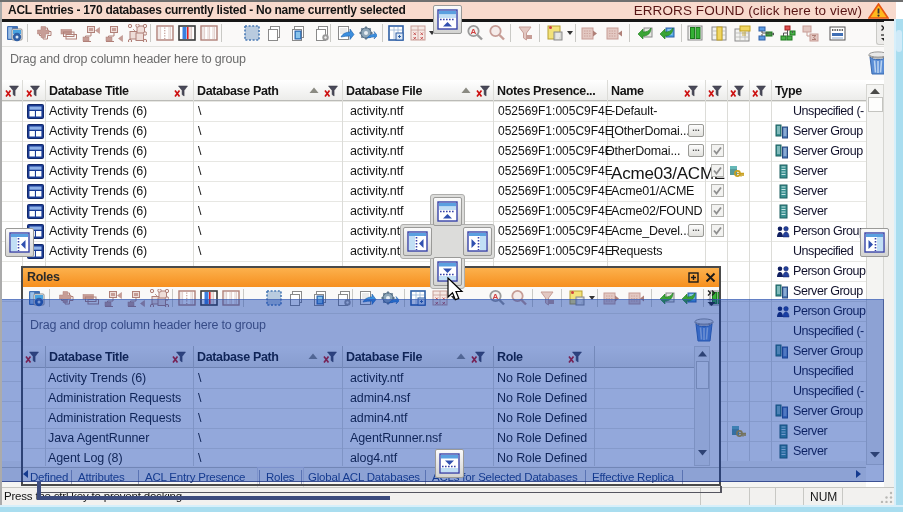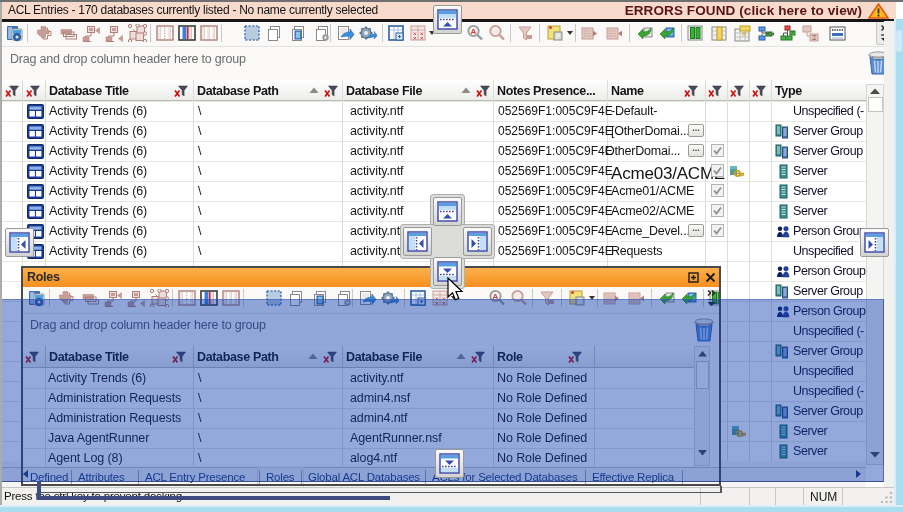--- a/index.html
+++ b/index.html
@@ -19,22 +19,22 @@
         </linearGradient>
         <linearGradient id="orange" x1="0" y1="0" x2="0" y2="1">
           <stop offset="0" stop-color="#fcb14d"></stop>
           <stop offset="1" stop-color="#f68f1e"></stop>
         </linearGradient>
       </defs>
     </svg>
 <div class="abs" style="left:0;top:0;width:903px;height:2px;background:#6f6f6f"></div>
 <div class="abs" style="left:0;top:2px;width:2px;height:503px;background:#ababab"></div>
 <div class="abs" style="left:2px;top:2px;width:894px;height:17px;background:#f8dacd"></div>
-<div class="txt" style="left:8px;top:3px;font-size:12px;font-weight:normal;letter-spacing:-0.28px">ACL Entries - 170 databases currently listed - No name currently selected</div>
-<div class="txt" style="right:41px;top:3px;font-size:13.5px;font-weight:bold;letter-spacing:0.1px;color:#571414">ERRORS FOUND (click here to view)</div>
+<div class="txt" style="left:8px;top:3px;font-size:12px;font-weight:bold;letter-spacing:-0.28px">ACL Entries - 170 databases currently listed - No name currently selected</div>
+<div class="txt" style="right:41px;top:3px;font-size:13.5px;font-weight:normal;letter-spacing:0.1px;color:#571414">ERRORS FOUND (click here to view)</div>
 <svg style="position:absolute;left:868px;top:3px" width="21" height="16" viewBox="0 0 21 16">
       <path d="M10.5 1L20 15H1z" fill="#ffb81e" stroke="#e85510" stroke-width="1.6"></path>
       <path d="M10.5 5.5v5" stroke="#333" stroke-width="1.8"></path>
       <circle cx="10.5" cy="12.6" r="1.1" fill="#333"></circle>
     </svg>
 <div class="abs" style="left:2px;top:19px;width:894px;height:2.5px;background:#161616"></div>
 <div class="abs" style="left:2px;top:21.5px;width:892px;height:24.5px;background:#faf9f8"></div>
 <svg style="position:absolute;left:6px;top:25px" width="18" height="17" viewBox="0 0 18 17">
       <rect x="1" y="1" width="11" height="14" rx="1" fill="#3f6fb5"></rect>
       <rect x="2.2" y="2.2" width="4" height="11.6" fill="#9cc0e8"></rect>
@@ -415,21 +415,21 @@
 <svg style="position:absolute;left:27px;top:204px" width="17" height="15" viewBox="0 0 17 15">
       <rect x="0.5" y="0.5" width="16" height="14" rx="1" fill="#1b3c94" stroke="#12286b"></rect>
       <rect x="2.5" y="2.5" width="12" height="3.2" fill="#8fb2e8"></rect>
       <rect x="2.5" y="7" width="5.4" height="5.5" fill="#fff"></rect>
       <rect x="9" y="7" width="5.4" height="5.5" fill="#fff"></rect>
     </svg>
 <div class="txt" style="left:49px;top:204px;font-size:12.5px;letter-spacing:-0.1px">Activity Trends (6)</div>
 <div class="txt" style="left:198px;top:204px;font-size:12.5px">\</div>
 <div class="txt" style="left:350px;top:204px;font-size:12.5px;letter-spacing:-0.1px">activity.ntf</div>
 <div class="txt" style="left:498px;top:204px;font-size:12px;letter-spacing:0px">052569F1:005C9F4E</div>
-<div class="txt" style="left:611px;top:204px;font-size:12.5px;letter-spacing:-0.2px">Acme02/ACME</div>
+<div class="txt" style="left:611px;top:204px;font-size:12.5px;letter-spacing:-0.2px">Acme02/FOUND</div>
 <svg style="position:absolute;left:779px;top:204px" width="9" height="15" viewBox="0 0 9 15">
       <rect x="1" y="1" width="7" height="13" fill="#3a9090" stroke="#1d5f5f"></rect>
       <path d="M2.5 3h4M2.5 5.5h4M2.5 8h4M2.5 10.5h4" stroke="#d5ecec" stroke-width=".9"></path>
     </svg>
 <div class="txt" style="left:793px;top:204px;font-size:12.5px;letter-spacing:-0.45px;color:#10102a">Server</div>
 <svg style="position:absolute;left:27px;top:224px" width="17" height="15" viewBox="0 0 17 15">
       <rect x="0.5" y="0.5" width="16" height="14" rx="1" fill="#1b3c94" stroke="#12286b"></rect>
       <rect x="2.5" y="2.5" width="12" height="3.2" fill="#8fb2e8"></rect>
       <rect x="2.5" y="7" width="5.4" height="5.5" fill="#fff"></rect>
       <rect x="9" y="7" width="5.4" height="5.5" fill="#fff"></rect>

